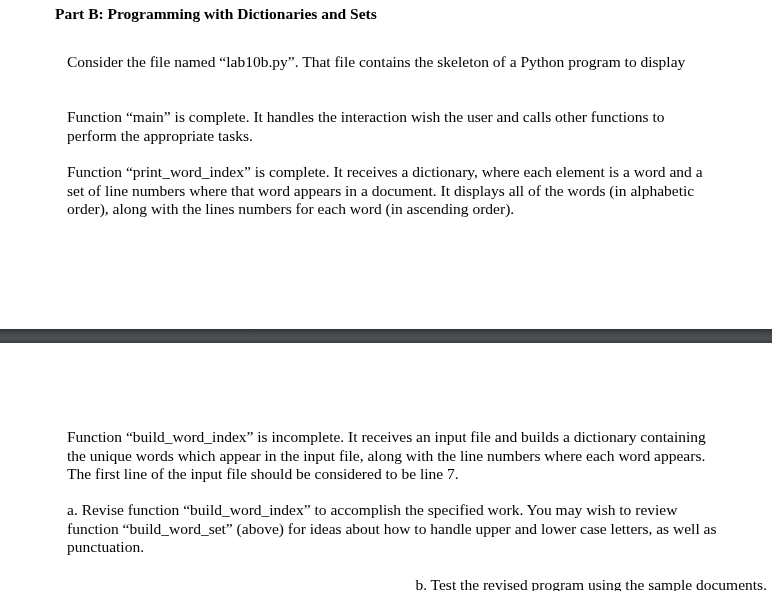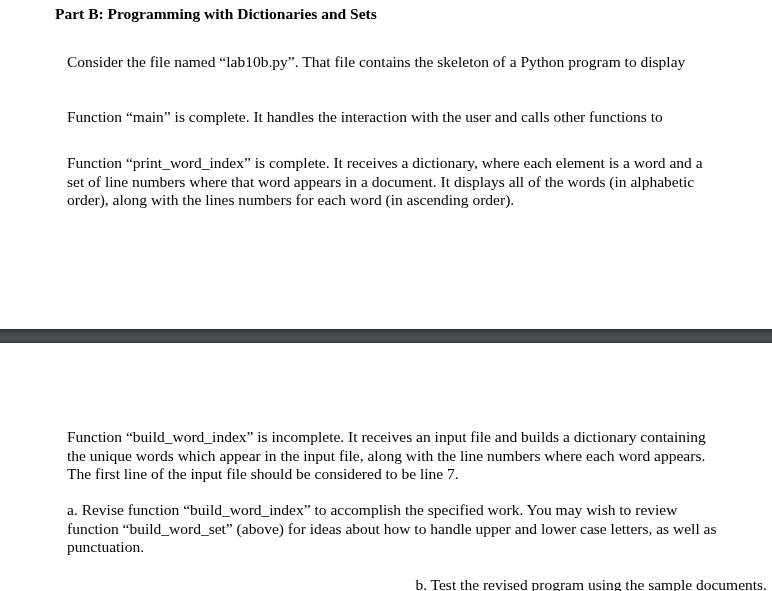--- a/index.html
+++ b/index.html
@@ -56,24 +56,25 @@
 <body>
 
 <div class="page page-top">
   <div class="heading">Part B:  Programming with Dictionaries and Sets</div>
 
   <p class="para" style="top:41px;">
     <span>Consider the file named “lab10b.py”.  That file contains the skeleton of a Python program to display</span>
   </p>
 
   <p class="para" style="top:96px;">
-    <span>Function “main” is complete.  It handles the interaction with the user and calls other functions to</span>
+    <span>Function “main” is complete.  It handles the interaction wish the user and calls other functions to</span>
+    <span>perform the appropriate tasks.</span>
   </p>
 
-  <p class="para" style="top:142px;">
+  <p class="para" style="top:151px;">
     <span>Function “print_word_index” is complete.  It receives a dictionary, where each element is a word and a</span>
     <span>set of line numbers where that word appears in a document.  It displays all of the words (in alphabetic</span>
     <span>order), along with the lines numbers for each word (in ascending order).</span>
   </p>
 </div>
 
 <div class="divider"></div>
 
 <div class="page page-bottom">
   <p class="para" style="top:73px;">

